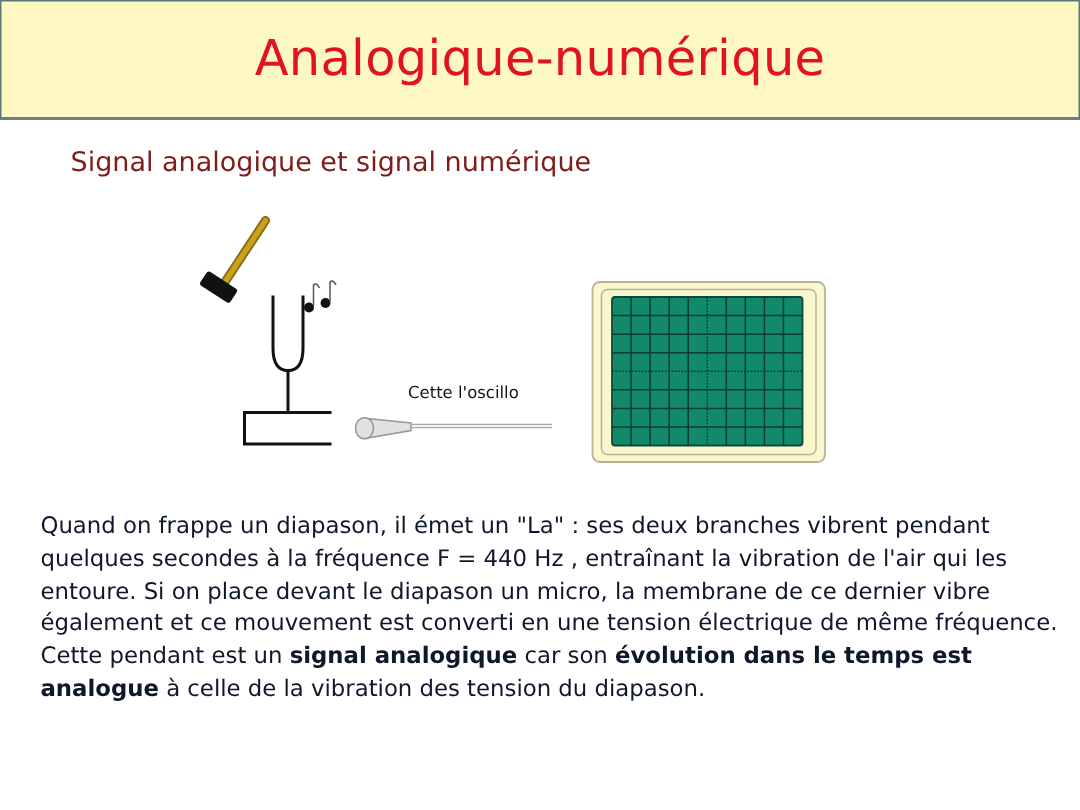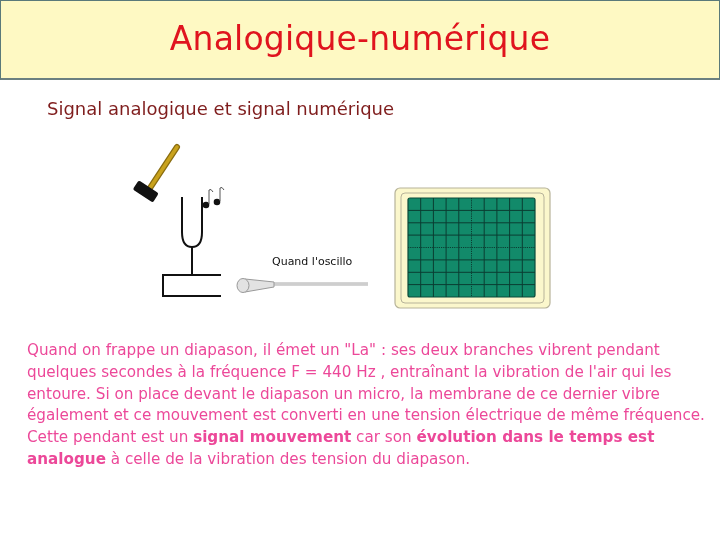--- a/index.html
+++ b/index.html
@@ -18,21 +18,21 @@
   }
   .subtitle {
     position: absolute; left: 27px; top: 98px; color: #7f1d1d; font-size: 18px; margin-left: 20px;
   }
   .illustration { position: absolute; left: 120px; top: 135px; }
   .label-oscillo {
     position: absolute; left: 272px; top: 255px; font-size: 11px; color: #111;
   }
   .paragraph {
     position: absolute; left: 27px; top: 340px; width: 680px;
-    font-size: 15.2px; line-height: 21.8px; color: #ec4899;
+    font-size: 15.2px; line-height: 21.8px; color: #0f172a;
   }
   .paragraph b { font-weight: bold; }
 </style>
 </head>
 <body>
 
 <div class="header">
   <div class="header-title">Analogique-numérique</div>
 </div>
 
@@ -84,18 +84,18 @@
       <line x1="408" y1="222.8" x2="535" y2="222.8"></line>
       <line x1="408" y1="235.1" x2="535" y2="235.1"></line>
       <line x1="408" y1="247.5" x2="535" y2="247.5" stroke-dasharray="1.2,1"></line>
       <line x1="408" y1="259.9" x2="535" y2="259.9"></line>
       <line x1="408" y1="272.3" x2="535" y2="272.3"></line>
       <line x1="408" y1="284.6" x2="535" y2="284.6"></line>
     </g>
   </g>
 </svg>
 
-<div class="label-oscillo">Quand l'oscillo</div>
+<div class="label-oscillo">Cette l'oscillo</div>
 
 <div class="paragraph">
   <span>Quand on frappe un diapason, il émet un "La" : ses deux branches vibrent pendant quelques secondes à la fréquence F = 440 Hz , entraînant la vibration de l'air qui les entoure. Si on place devant le diapason un micro, la membrane de ce dernier vibre également et ce mouvement est converti en une tension électrique de même fréquence.</span><br>
-  <span>Cette pendant est un </span><b>signal mouvement</b><span> car son </span><b>évolution dans le temps est analogue</b><span> à celle de la vibration des tension du diapason.</span>
+  <span>Cette pendant est un </span><b>signal analogique</b><span> car son </span><b>évolution dans le temps est analogue</b><span> à celle de la vibration des tension du diapason.</span>
 </div>
 
 </body></html>

